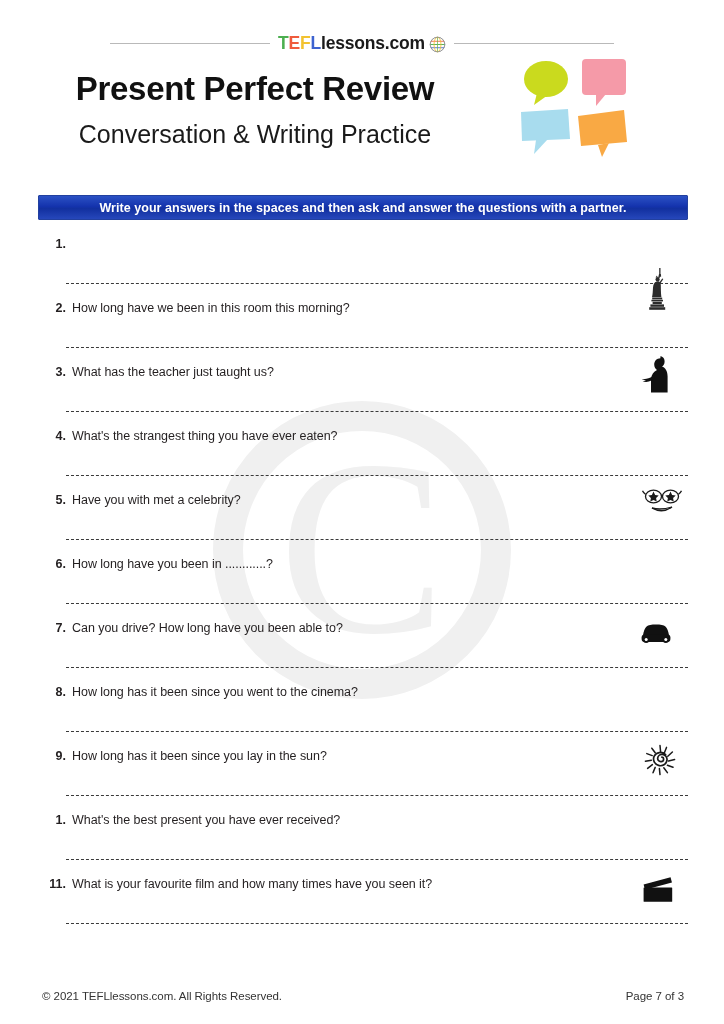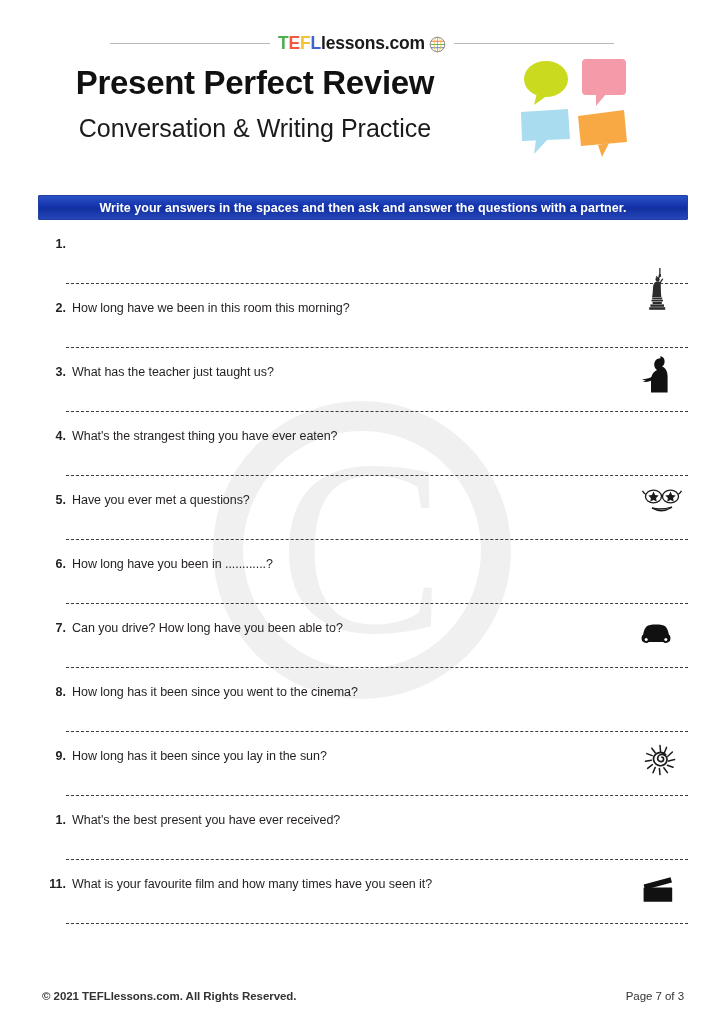--- a/index.html
+++ b/index.html
@@ -82,21 +82,21 @@
     top: 62px;
     width: 510px;
     text-align: center;
     z-index: 2;
   }
   .main-title {
     font-size: 33px;
     font-weight: bold;
     color: #111111;
     letter-spacing: -0.3px;
-    margin: 2px;
+    margin: 8px;
     line-height: 1.18;
   }
   .sub-title {
     font-size: 25px;
     font-weight: normal;
     color: #1a1a1a;
     margin: 10px 0 0 0;
     line-height: 1.2;
   }
 
@@ -199,21 +199,21 @@
     left: 42px;
     right: 40px;
     bottom: 22px;
     display: flex;
     align-items: center;
     justify-content: space-between;
     font-size: 11.5px;
     color: #333333;
     z-index: 2;
   }
-  .footer .copy { letter-spacing: -0.05px; font-weight: bold; }
+  .footer .copy { letter-spacing: -0.05px; }
   .footer .pageno { letter-spacing: -0.05px; }
 </style>
 </head>
 <body>
 
 <div class="page">
 
   <div class="watermark">
     <svg viewBox="0 0 300 300" xmlns="http://www.w3.org/2000/svg">
       <circle cx="150" cy="150" r="134" fill="none" stroke="#f0f0f0" stroke-width="30"></circle>
@@ -328,21 +328,21 @@
       <div class="qtext-row">
         <span class="qnum">4.</span>
         <span class="qtext">What's the strangest thing you have ever eaten?</span>
       </div>
       <div class="answer-line"></div>
     </div>
 
     <div class="qitem">
       <div class="qtext-row">
         <span class="qnum">5.</span>
-        <span class="qtext">Have you ever met a questions?</span>
+        <span class="qtext">Have you with met a celebrity?</span>
       </div>
       <div class="qicon" style="top:-4px;right:4px;">
         <svg width="40" height="32" viewBox="0 0 40 32" xmlns="http://www.w3.org/2000/svg">
           <g stroke="#1a1a1a" stroke-width="1.3" fill="none">
             <ellipse cx="11.5" cy="10.5" rx="8" ry="6.4"></ellipse>
             <ellipse cx="28.5" cy="10.5" rx="8" ry="6.4"></ellipse>
             <path d="M19.5 10 q0.5 -1.4 1 0"></path>
             <path d="M3.5 8.2 q-2.4 -1.6 -3 -3.4"></path>
             <path d="M36.5 8.2 q2.4 -1.6 3 -3.4"></path>
             <path d="M10 22 q10 6 20 -1"></path>

